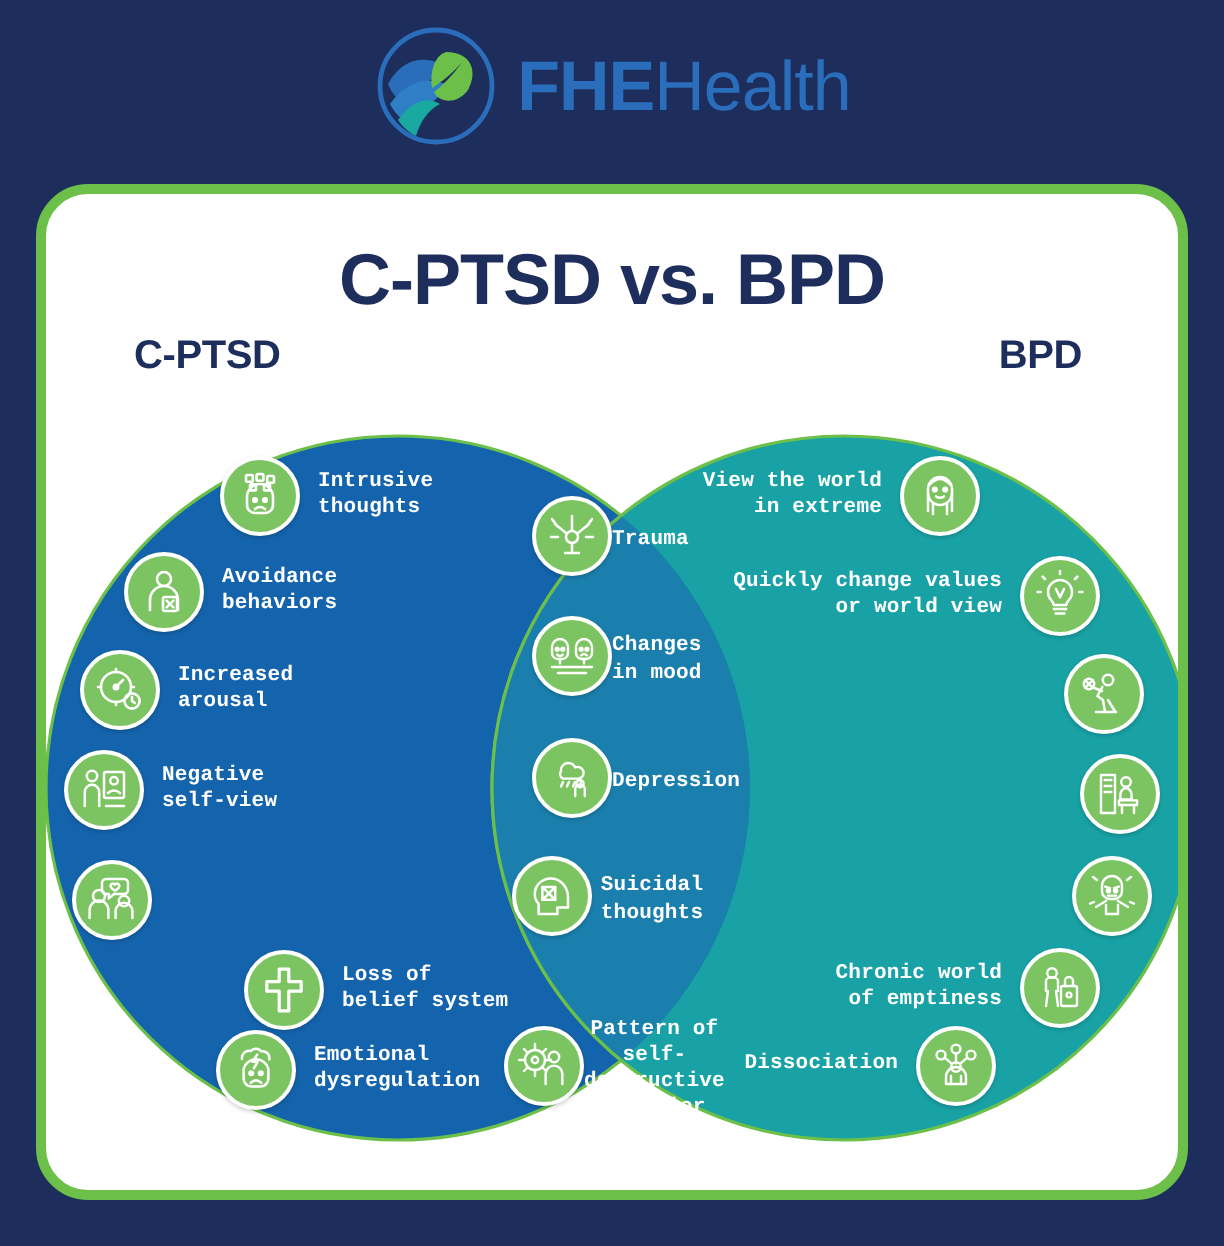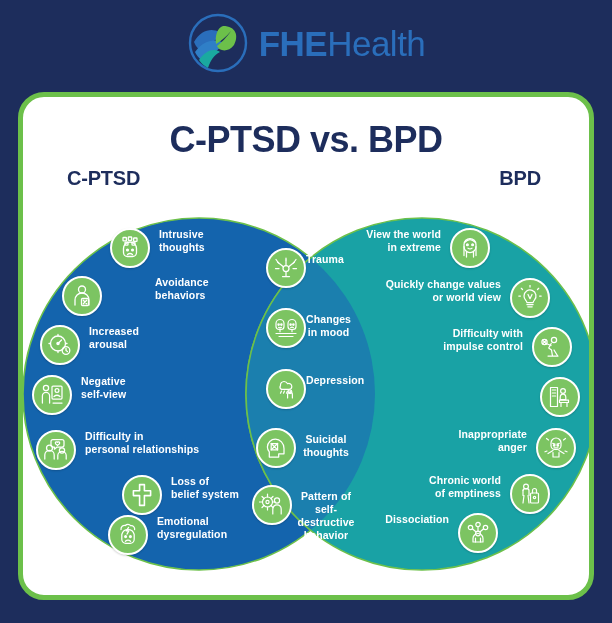--- a/index.html
+++ b/index.html
@@ -46,24 +46,25 @@
     color:#1d2d5c;font-size:20px;font-weight:bold;letter-spacing:-0.2px;
   }
 
   
   #venn{position:absolute;left:-18px;top:-92px;width:612px;height:623px;}
   #venn svg{display:block;}
 
   
   .item{
     position:absolute;
-    display:flex;
+    display:flex;align-items:center;
     color:#ffffff;
     font-size:10.5px;font-weight:bold;line-height:1.25;
     letter-spacing:0.1px;
+    font-family:Liberation Mono, monospace;
   }
   .item .txt{white-space:pre-line;}
   .item.left-side{flex-direction:row;}
   .item.left-side .txt{margin-left:9px;text-align:left;}
   .item.right-side{flex-direction:row-reverse;}
   .item.right-side .txt{margin-right:9px;text-align:right;}
   .item.center-side{flex-direction:row;}
   .item.center-side .txt{margin-top:5px;text-align:center;}
 
   .badge{
@@ -131,21 +132,21 @@
       <path d="M6.5 13.5a6.5 6.5 0 0 1 13 0v4a4 4 0 0 1-4 4h-5a4 4 0 0 1-4-4z"></path>
       <circle cx="10.5" cy="15" r="0.9" fill="#fff"></circle>
         <circle cx="15.5" cy="15" r="0.9" fill="#fff"></circle>
       <path d="M10.5 19.5q2.5-2 5 0"></path>
     </svg>
   </span>
   <span class="txt">Intrusive
 thoughts</span>
 </div>
 
-<div class="item left-side" style="left:62px;top:276px;gap:44px;">
+<div class="item left-side" style="left:62px;top:276px;">
   <span class="badge">
     <svg width="26" height="26" viewBox="0 0 26 26" fill="none" stroke="#fff" stroke-width="1.3" stroke-linecap="round" stroke-linejoin="round">
       <circle cx="13" cy="6.5" r="3.5"></circle>
       <path d="M6 22v-5a7 7 0 0 1 14 0v5"></path>
       <rect x="12.5" y="15.5" width="7" height="7" rx="1" fill="#7cc462"></rect>
       <path d="M14.3 17.3l3.4 3.4M17.7 17.3l-3.4 3.4"></path>
     </svg>
   </span>
   <span class="txt">Avoidance
 behaviors</span>
@@ -185,22 +186,20 @@
   <span class="badge">
     <svg width="26" height="26" viewBox="0 0 26 26" fill="none" stroke="#fff" stroke-width="1.25" stroke-linecap="round" stroke-linejoin="round">
       <circle cx="6.5" cy="11" r="3"></circle>
       <path d="M1.8 22v-4a4.7 4.7 0 0 1 9.4 0v4"></path>
       <circle cx="19" cy="13.5" r="2.6"></circle>
       <path d="M14.8 22v-3.4a4.2 4.2 0 0 1 8.4 0V22"></path>
       <path d="M10 2.5h9a2 2 0 0 1 2 2v3.5a2 2 0 0 1-2 2h-5l-2.6 2.2V10h-1.4a2 2 0 0 1-2-2V4.5a2 2 0 0 1 2-2z"></path>
       <path d="M14.5 5.3c.8-1 2.2-.4 2.2.7 0 1-1.4 1.8-2.2 2.4-.8-.6-2.2-1.4-2.2-2.4 0-1.1 1.4-1.7 2.2-.7z"></path>
     </svg>
   </span>
-  <span class="txt">Difficulty in
-personal relationships</span>
 </div>
 
 <div class="item left-side" style="left:122px;top:475px;">
   <span class="badge">
     <svg width="26" height="26" viewBox="0 0 26 26" fill="none" stroke="#fff" stroke-width="1.6" stroke-linecap="round" stroke-linejoin="round">
       <path d="M10.6 2.6h4.8v6.2h6.2v4.8h-6.2v9.8h-4.8v-9.8H4.4V8.8h6.2z"></path>
     </svg>
   </span>
   <span class="txt">Loss of
 belief system</span>
@@ -269,21 +268,21 @@
   <span class="badge">
     <svg width="26" height="26" viewBox="0 0 26 26" fill="none" stroke="#fff" stroke-width="1.25" stroke-linecap="round" stroke-linejoin="round">
       <path d="M21 13.5c0-5.2-3.9-9.3-8.6-9.3-4.4 0-8 3.4-8 7.9 0 2 .7 3.5 1.9 4.8V22h9.4v-3.2H21z"></path>
       <path d="M8.2 8.5h6.4v6.4H8.2z"></path>
       <path d="M8.2 8.5l6.4 6.4M14.6 8.5l-6.4 6.4"></path>
     </svg>
   </span>
   <span class="txt">Suicidal thoughts</span>
 </div>
 
-<div class="item center-side" style="left:252px;top:485px;width:108px;">
+<div class="item center-side" style="left:252px;top:504px;width:108px;">
   <span class="badge">
     <svg width="26" height="26" viewBox="0 0 26 26" fill="none" stroke="#fff" stroke-width="1.2" stroke-linecap="round" stroke-linejoin="round">
       <circle cx="8.5" cy="10" r="5"></circle>
       <path d="M8.5 5V2M13.5 10h3M8.5 15v3M3.5 10h-3M12 6.5l2-2M12 13.5l2 2M5 13.5l-2 2M5 6.5l-2-2"></path>
       <circle cx="8.5" cy="10" r="1.6"></circle>
       <circle cx="18" cy="8.5" r="2.6"></circle>
       <path d="M13.8 22v-5a4.2 4.2 0 0 1 8.4 0v5"></path>
     </svg>
   </span>
   <span class="txt">Pattern of
@@ -325,22 +324,20 @@
     <svg width="26" height="26" viewBox="0 0 26 26" fill="none" stroke="#fff" stroke-width="1.25" stroke-linecap="round" stroke-linejoin="round">
       <circle cx="15" cy="6" r="2.6"></circle>
       <path d="M12.2 9.5l-2.5 4.5 2.8 2 .9 5.5"></path>
       <path d="M15 16l3.4 5.5"></path>
       <path d="M12 11.5L7 9.5"></path>
       <circle cx="5.5" cy="8" r="2.6"></circle>
       <path d="M3.6 6.1l3.8 3.8M7.4 6.1L3.6 9.9"></path>
       <path d="M9 22h10"></path>
     </svg>
   </span>
-  <span class="txt">Difficulty with
-impulse control</span>
 </div>
 
 <div class="item right-side" style="right:32px;top:377px;">
   <span class="badge">
     <svg width="26" height="26" viewBox="0 0 26 26" fill="none" stroke="#fff" stroke-width="1.2" stroke-linecap="round" stroke-linejoin="round">
       <path d="M3.5 3.5h7v19h-7z"></path>
       <path d="M5.3 6h3.4M5.3 9h3.4M5.3 12h3.4"></path>
       <circle cx="16" cy="7" r="2.4"></circle>
       <path d="M13.2 13.5c0-2 1.3-3.4 2.8-3.4s2.8 1.4 2.8 3.4v2.2h-5.6z"></path>
       <path d="M12.5 16.2h9v2.3h-9z"></path>
@@ -355,22 +352,20 @@
       <path d="M8 8a5 5 0 0 1 10 0v2.5a4 4 0 0 1-4 4h-2a4 4 0 0 1-4-4z"></path>
       <path d="M9.6 8.3l2.4.8M16.4 8.3l-2.4.8"></path>
       <circle cx="11.2" cy="10.4" r="0.8" fill="#fff"></circle>
         <circle cx="14.8" cy="10.4" r="0.8" fill="#fff"></circle>
       <path d="M11 12.8h4"></path>
       <path d="M10 15.5L5 18.5M16 15.5l5 3"></path>
       <path d="M4 16l-2 .8M22 16l2 .8M5.5 5l-2-1.5M20.5 5l2-1.5"></path>
       <path d="M10 17.5V22h6v-4.5"></path>
     </svg>
   </span>
-  <span class="txt">Inappropriate
-anger</span>
 </div>
 
 <div class="item right-side" style="right:62px;top:474px;">
   <span class="badge">
     <svg width="26" height="26" viewBox="0 0 26 26" fill="none" stroke="#fff" stroke-width="1.2" stroke-linecap="round" stroke-linejoin="round">
       <circle cx="9" cy="5.5" r="2.4"></circle>
       <path d="M6 9.5c0-1 1.3-1.8 3-1.8s3 .8 3 1.8v5"></path>
       <path d="M6 9.5v5M7 14.5l-1 7.5M11 14.5l1 7.5"></path>
       <rect x="13.5" y="12" width="8" height="10" rx="1"></rect>
       <path d="M15.5 12V9.5a2 2 0 0 1 4 0V12"></path>

